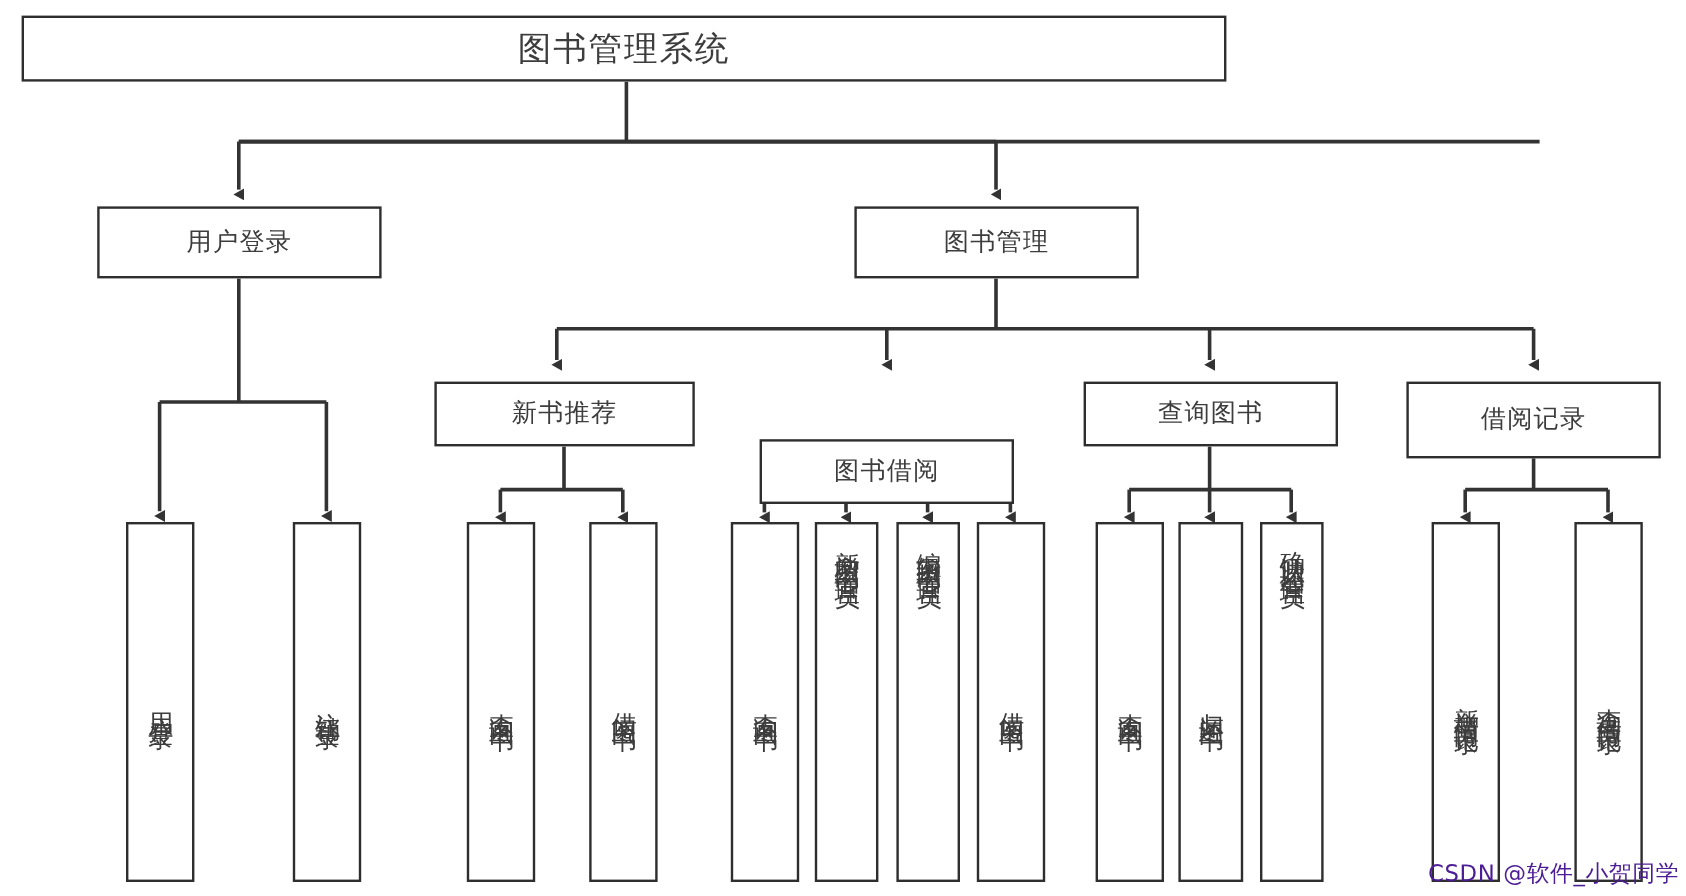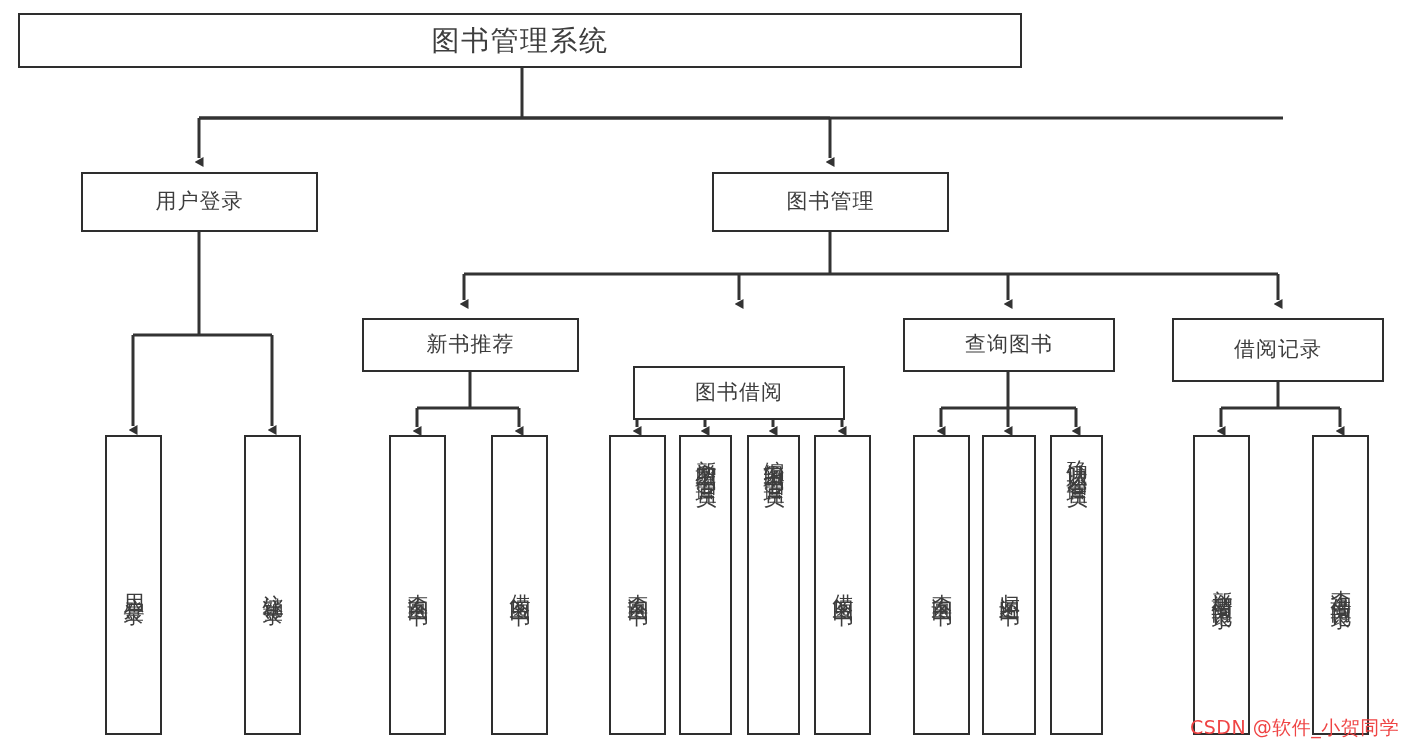--- a/index.html
+++ b/index.html
@@ -62,21 +62,21 @@
     font-size: 21px;
     letter-spacing: 4px;
     line-height: 1;
     white-space: nowrap;
   }
   .node.leaf.tall-text {
     align-items: flex-start;
   }
   .watermark {
     position: absolute;
-    color: #ef4444;
+    color: #4c1d95;
     font-size: 19px;
     letter-spacing: 0.5px;
     white-space: nowrap;
     z-index: 3;
   }
 </style>
 </head>
 <body>
 
 <div id="canvas">

